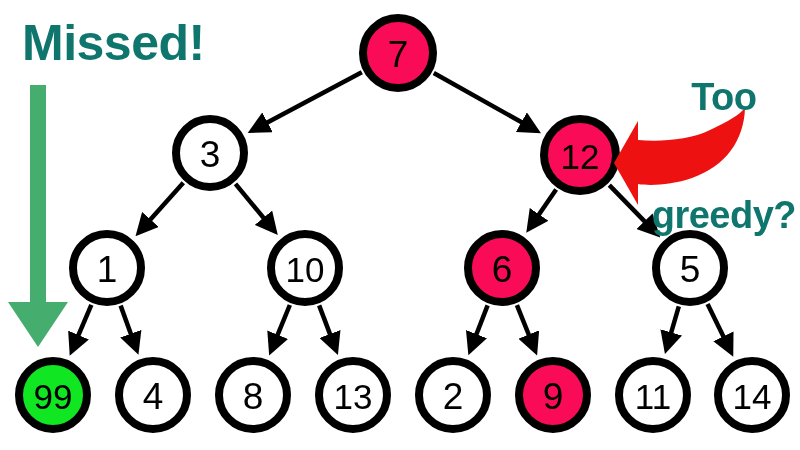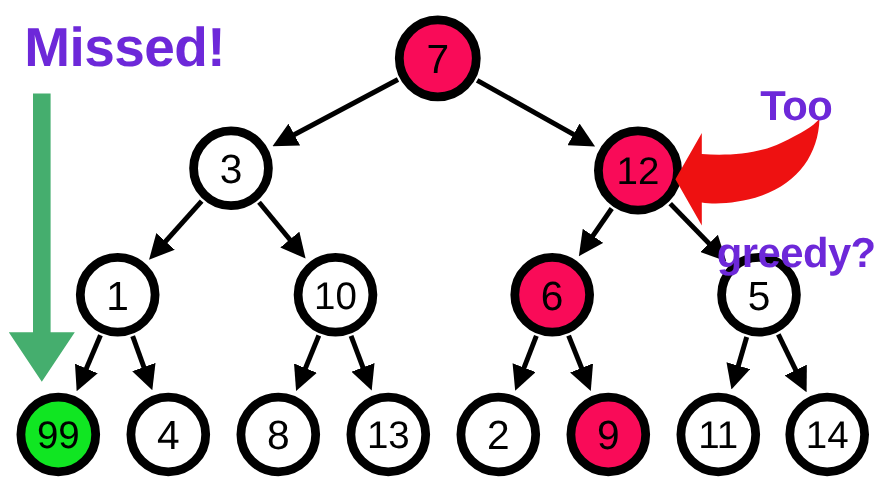--- a/index.html
+++ b/index.html
@@ -28,40 +28,40 @@
     font-family: "Liberation Sans", sans-serif;
     font-weight: 400;
     fill: #000000;
     text-anchor: middle;
     dominant-baseline: central;
   }
   .annot {
     position: absolute;
     font-family: "Liberation Sans", sans-serif;
     font-weight: bold;
-    color: #6d28d9;
+    color: #0f766e;
     line-height: 1.0;
     white-space: pre;
     user-select: none;
   }
   #annot-missed {
     left: 22px;
     top: 18px;
     font-size: 50px;
     letter-spacing: -0.5px;
   }
   #annot-greedy {
     right: 4px;
     top: 2px;
     font-size: 38px;
     text-align: center;
     letter-spacing: -0.5px;
   }
   #annot-greedy .line1 { display: block; }
-  #annot-greedy .line2 { display: block; margin-top: 20px; }
+  #annot-greedy .line2 { display: block; margin-top: 4px; }
 </style>
 </head>
 <body>
 
 <div id="canvas">
 
   <svg id="tree-svg" viewBox="0 0 800 450">
 
     <defs>
       <marker id="arrowhead" markerWidth="5" markerHeight="5" refX="3.6" refY="2.5" orient="auto" markerUnits="strokeWidth">

